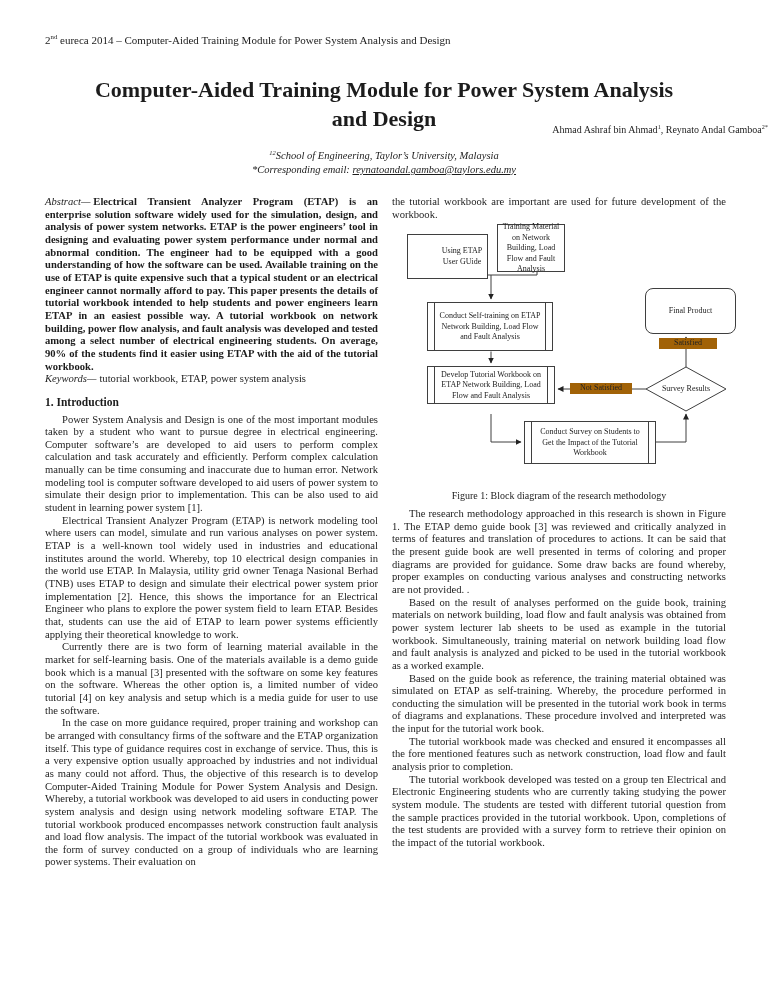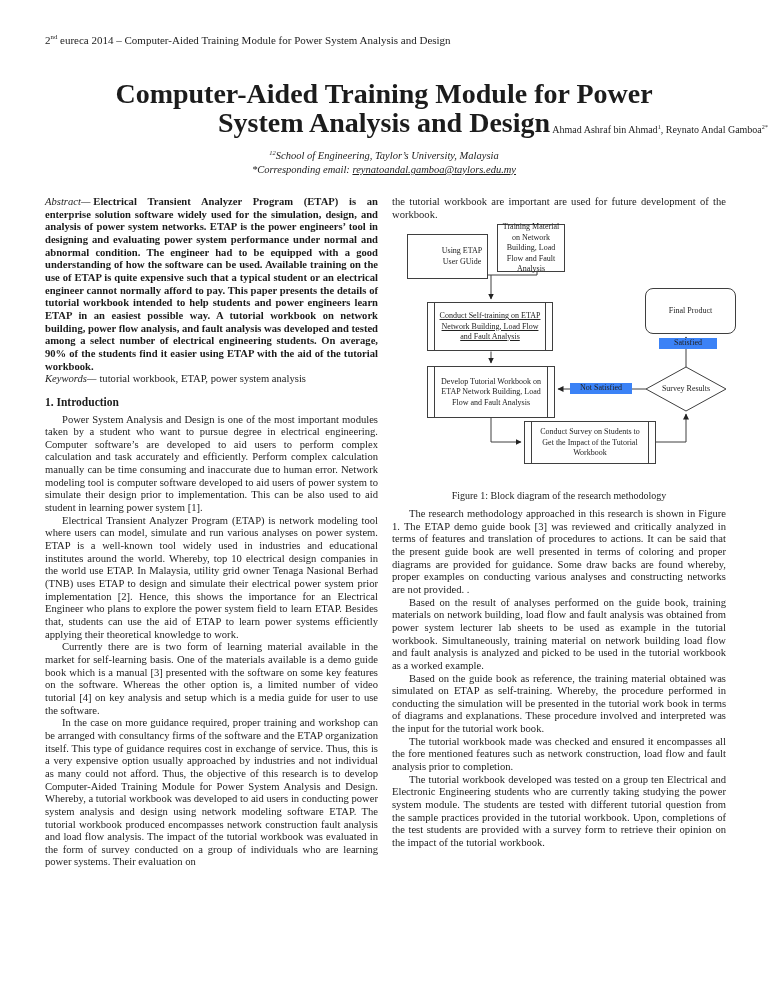--- a/index.html
+++ b/index.html
@@ -8,21 +8,21 @@
     background:#ffffff; color:#1c1c1c;
     font-family:"Liberation Serif", serif;
     overflow:hidden;
   }
   sup { font-size:0.62em; vertical-align:super; line-height:0; }
 
   .running-header { position:absolute; left:45px; top:34px; font-size:11px; }
 
   .title {
     position:absolute; left:84px; top:60px; width:600px;
-    text-align:center; font-size:28px; font-weight:bold; line-height:29px;
+    text-align:center; font-size:22px; font-weight:bold; line-height:29px;
   }
   .authors { position:absolute; left:0; top:124px; width:100%; text-align:right; font-size:10px; }
   .affiliation { position:absolute; left:0; top:150px; width:100%; text-align:center; font-size:10.5px; font-style:italic; }
   .correspondence { position:absolute; left:0; top:164px; width:100%; text-align:center; font-size:10.5px; font-style:italic; }
   .email { text-decoration:underline; cursor:pointer; }
 
   .col { position:absolute; top:196px; font-size:10.6px; line-height:12.65px; text-align:justify; }
   .col-left  { left:45px;  width:333px; }
   .col-right { left:392px; width:334px; }
 
@@ -49,21 +49,21 @@
   .fc-predef::before, .fc-predef::after {
     content:""; position:absolute; top:0; bottom:0; width:0;
     border-left:1px solid #3f3f3f;
   }
   .fc-predef::before { left:6px; }
   .fc-predef::after  { right:6px; }
   .fc-diamond-label {
     position:absolute; display:flex; align-items:center; justify-content:center; color:#222;
   }
   .fc-edge-label {
-    position:absolute; background:#3b82f6; padding:0 2px; color:#222;
+    position:absolute; background:#a16207; padding:0 2px; color:#222;
   }
   .caption { text-align:center; font-size:10px; margin:14px 0 5px 0; }
 </style>
 </head>
 <body>
 
 <div class="page">
 
   <div class="running-header"><span>2</span><sup>nd</sup><span> eureca 2014 – Computer-Aided Training Module for Power System Analysis and Design</span></div>
 
@@ -104,22 +104,22 @@
           <path d="M99,190 V218 H129" marker-end="url(#arr)"></path>
           <path d="M264,218 H294 V190" marker-end="url(#arr)"></path>
           <path d="M254,165 H166" marker-end="url(#arr)"></path>
           <path d="M294,143 V113" marker-end="url(#arr)"></path>
           <polygon points="254,165 294,143 334,165 294,187" fill="#fff"></polygon>
         </g>
       </svg>
 
       <div class="fc-node" style="left:15px; top:10px; width:81px; height:45px;padding-left:33px;">Using ETAP User GUide</div>
       <div class="fc-node" style="left:105px; top:0; width:68px; height:48px;">Training Material on Network Building, Load Flow and Fault Analysis</div>
-      <div class="fc-node fc-predef" style="left:35px; top:78px; width:126px; height:49px;text-decoration:underline;">Conduct Self-training on ETAP Network Building, Load Flow and Fault Analysis</div>
-      <div class="fc-node fc-predef" style="left:35px; top:142px; width:128px; height:52px;">Develop Tutorial Workbook on ETAP Network Building, Load Flow and Fault Analysis</div>
+      <div class="fc-node fc-predef" style="left:35px; top:78px; width:126px; height:49px;">Conduct Self-training on ETAP Network Building, Load Flow and Fault Analysis</div>
+      <div class="fc-node fc-predef" style="left:35px; top:142px; width:128px; height:38px;">Develop Tutorial Workbook on ETAP Network Building, Load Flow and Fault Analysis</div>
       <div class="fc-node fc-predef" style="left:132px; top:197px; width:132px; height:43px;">Conduct Survey on Students to Get the Impact of the Tutorial Workbook</div>
       <div class="fc-node" style="left:253px; top:64px; width:91px; height:46px;border-radius:8px;">Final Product</div>
       <div class="fc-diamond-label" style="left:254px; top:159px; width:80px; height:12px;">Survey Results</div>
       <div class="fc-edge-label" style="left:267px; top:114px; width:54px;">Satisfied</div>
       <div class="fc-edge-label" style="left:178px; top:159px; width:58px;">Not Satisfied</div>
     </div>
 
     <p class="caption">Figure 1: Block diagram of the research methodology</p>
 
     <p class="body-par">The research methodology approached in this research is shown in Figure 1. The ETAP demo guide book [3] was reviewed and critically analyzed in terms of features and translation of procedures to actions. It can be said that the present guide book are well presented in terms of coloring and proper diagrams are provided for guidance. Some draw backs are found whereby, proper examples on conducting various analyses and constructing networks are not provided. .</p>

